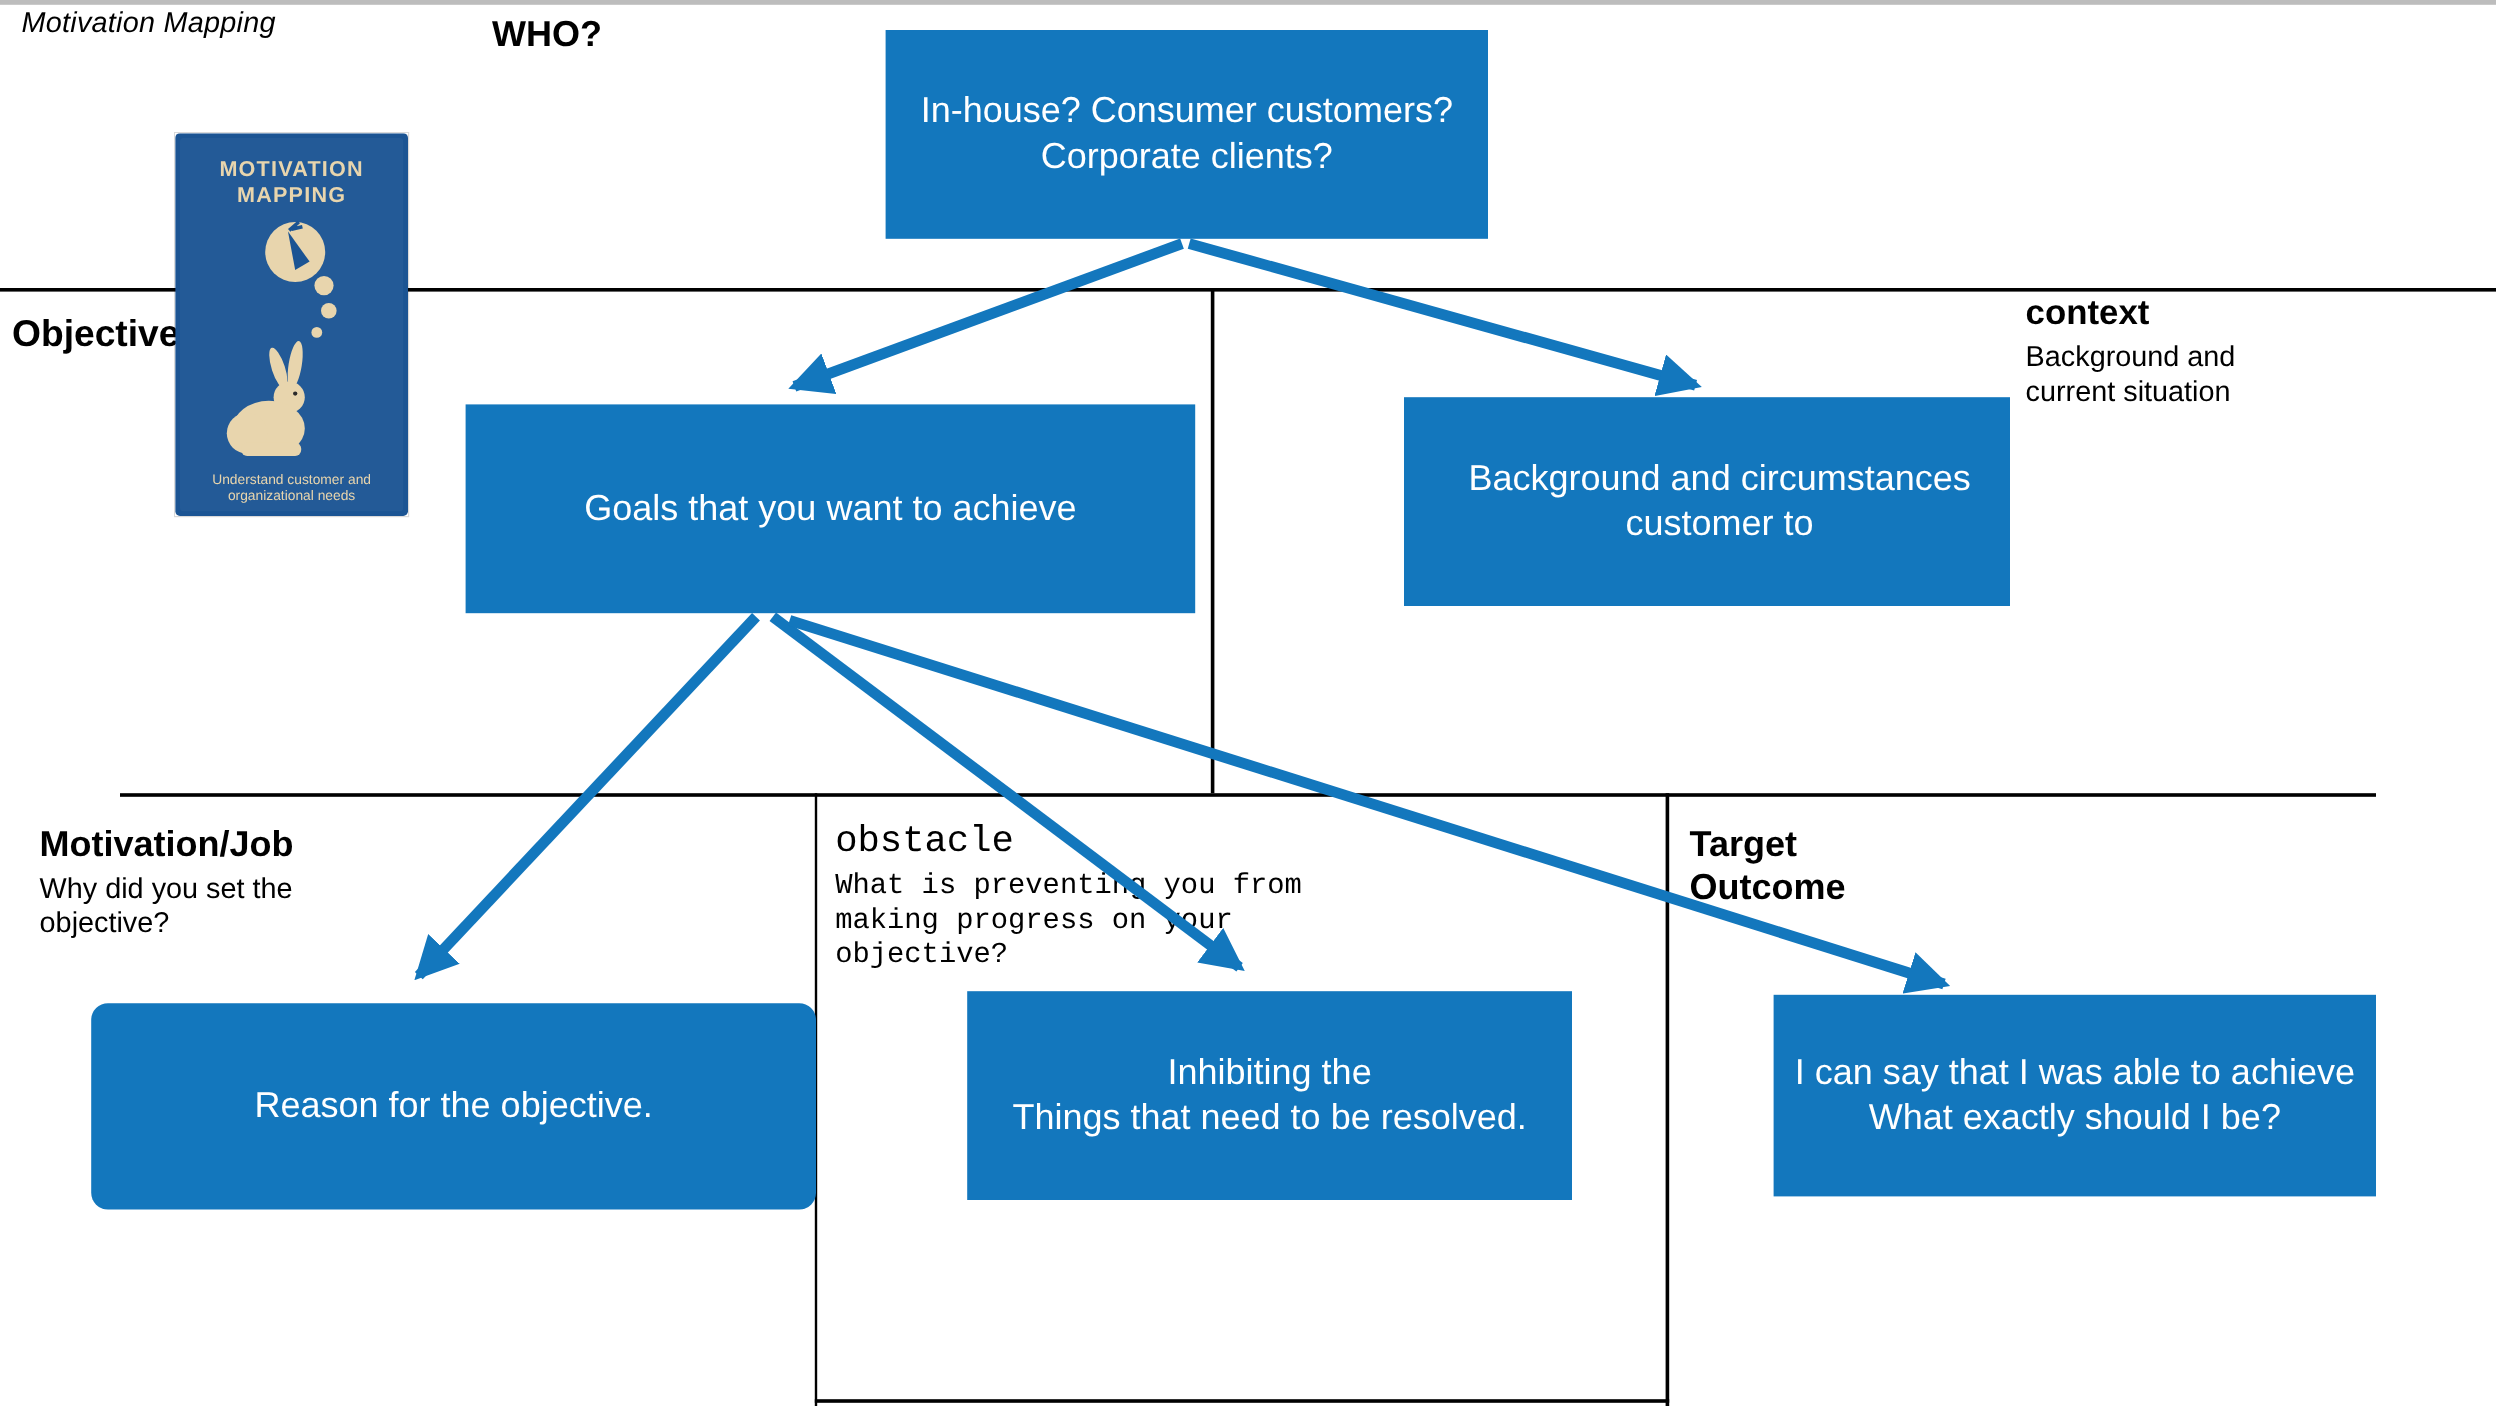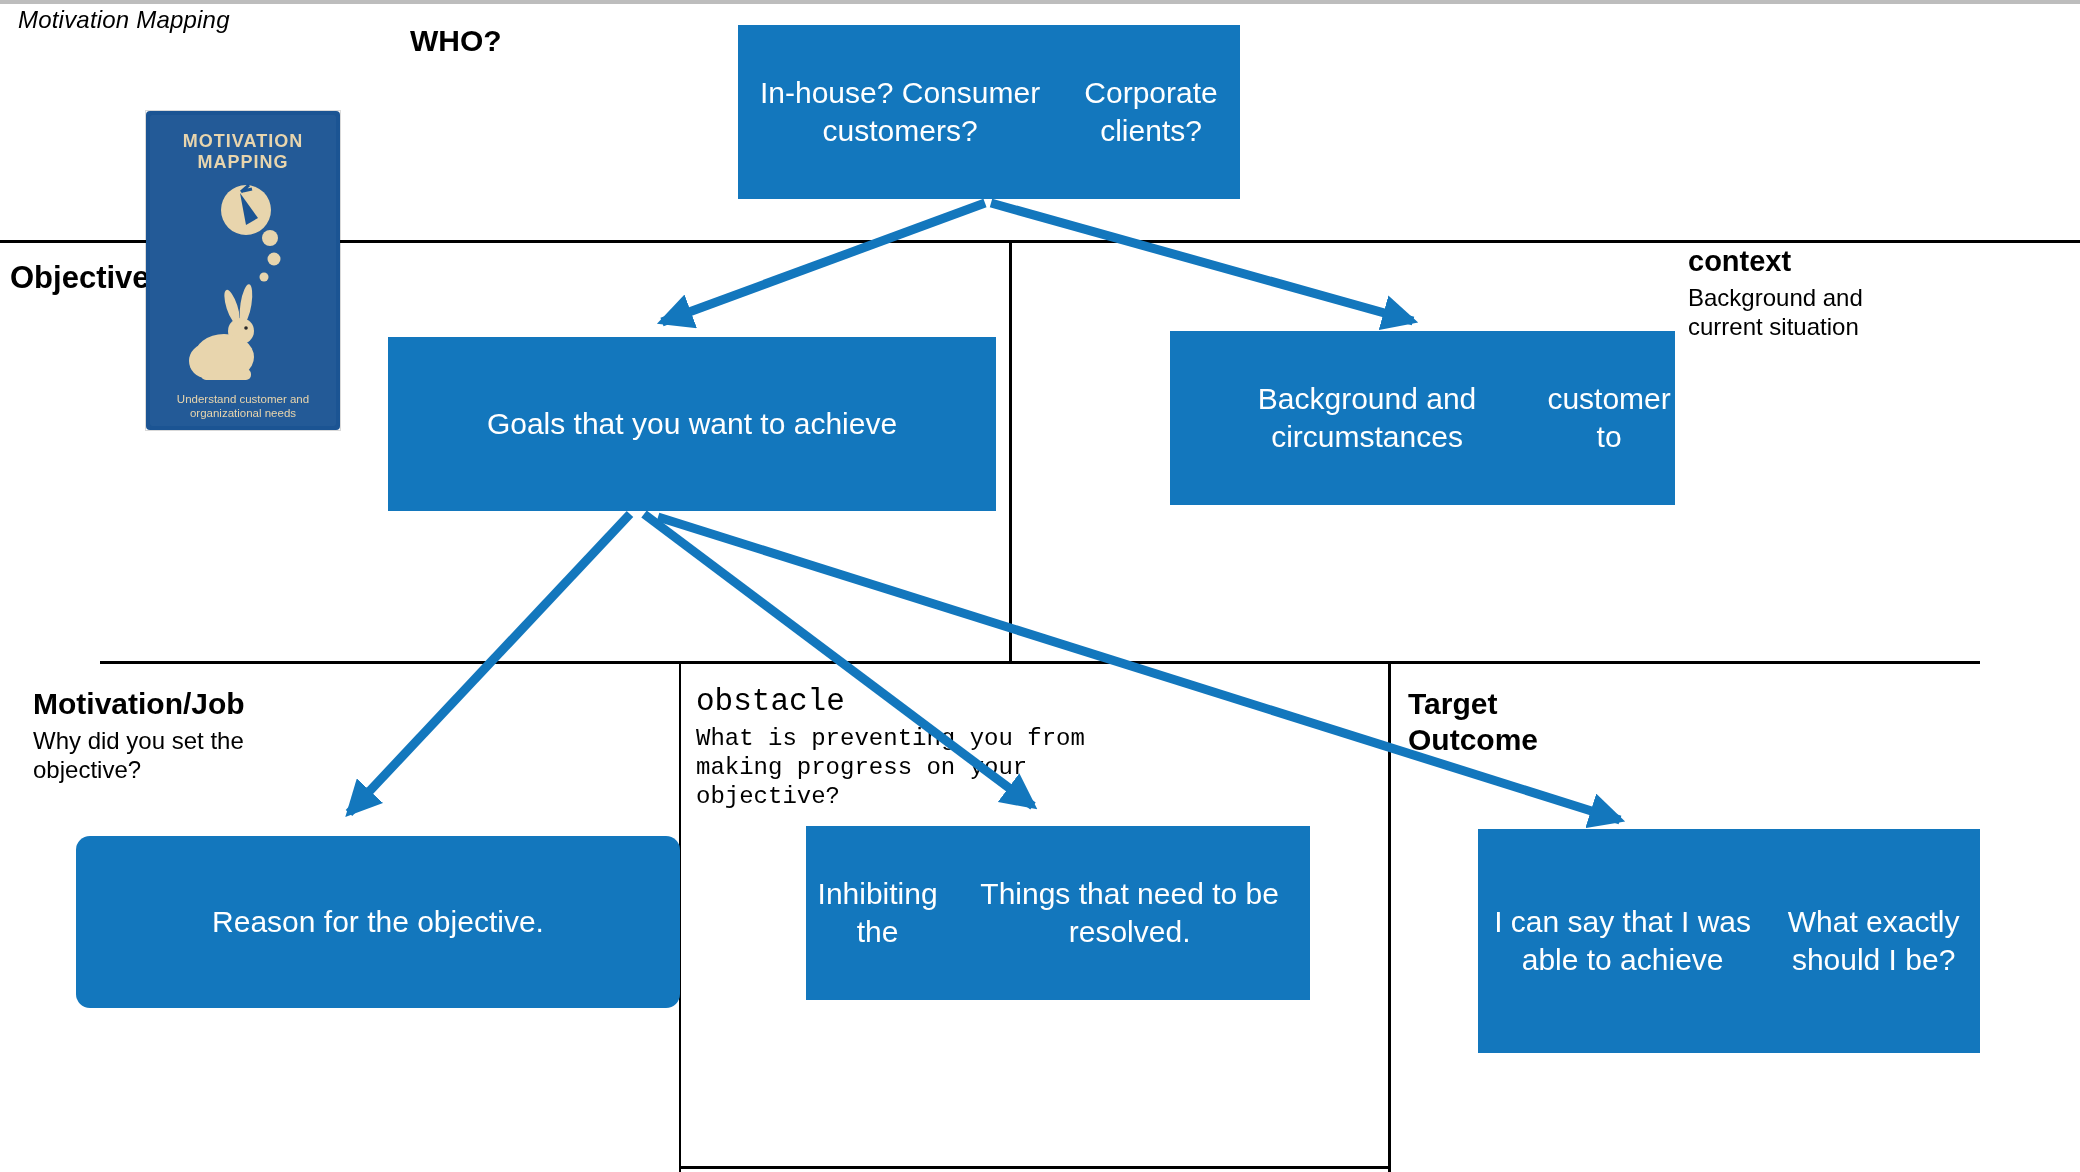--- a/index.html
+++ b/index.html
@@ -14,27 +14,27 @@
   *{box-sizing:border-box;}
   html,body{margin:0;padding:0;}
   body{
     width:2080px;height:1172px;position:relative;background:#ffffff;
     font-family:"Liberation Sans", sans-serif;color:var(--label-text);
     overflow:hidden;
   }
   .abs{position:absolute;}
   .top-edge{left:0;top:0;width:2080px;height:4px;background:#bdbdbd;}
   .page-title{left:18px;top:6px;font-size:24px;font-weight:500;letter-spacing:.2px;font-style:italic;}
-  .who-label{left:410px;top:12px;font-size:30px;font-weight:bold;margin-top:12px;}
+  .who-label{left:410px;top:12px;font-size:30px;font-weight:bold;}
   .objective-label{left:10px;top:260px;font-size:31px;font-weight:bold;z-index:2;}
   .hline{background:var(--grid-line);height:3px;z-index:1;}
   .vline{background:var(--grid-line);z-index:1;}
   .node{
     background:var(--node-fill);color:var(--node-text);
-    display:flex;flex-direction:row;align-items:center;justify-content:center;
+    display:flex;flex-direction:column;align-items:center;justify-content:center;
     text-align:center;font-size:30px;line-height:38px;z-index:3;
   }
   .label-block .head{font-size:30px;font-weight:bold;line-height:36px;}
   .label-block .head.regular{font-weight:normal;font-size:31px;}
   .label-block .desc{font-size:24px;line-height:29px;margin-top:4px;}
   .context-block .head{font-size:29px;}
   .arrows{left:0;top:0;z-index:4;pointer-events:none;}
   .arrows line{stroke:var(--arrow);stroke-width:9;}
   .ah-fill{fill:var(--arrow);}
   .card{left:146px;top:111px;width:194px;height:319px;z-index:5;box-shadow:0 0 0 1px rgba(0,0,0,.15);}
@@ -101,21 +101,21 @@
 
 <div class="abs node" style="left:76px;top:836px;width:604px;height:172px;border-radius:14px;">
   <div>Reason for the objective.</div>
 </div>
 
 <div class="abs node" style="left:806px;top:826px;width:504px;height:174px;">
   <div>Inhibiting the</div>
   <div>Things that need to be resolved.</div>
 </div>
 
-<div class="abs node" style="left:1478px;top:829px;width:502px;height:224px;">
+<div class="abs node" style="left:1478px;top:829px;width:502px;height:168px;">
   <div>I can say that I was able to achieve</div>
   <div>What exactly should I be?</div>
 </div>
 
 <svg class="abs arrows" width="2080" height="1172" viewBox="0 0 2080 1172">
   <defs>
     <marker id="ah" viewBox="0 0 10 10" refX="8.5" refY="5" markerWidth="4" markerHeight="4" orient="auto-start-reverse">
       <path d="M0,0 L10,5 L0,10 Z" class="ah-fill"></path>
     </marker>
   </defs>

